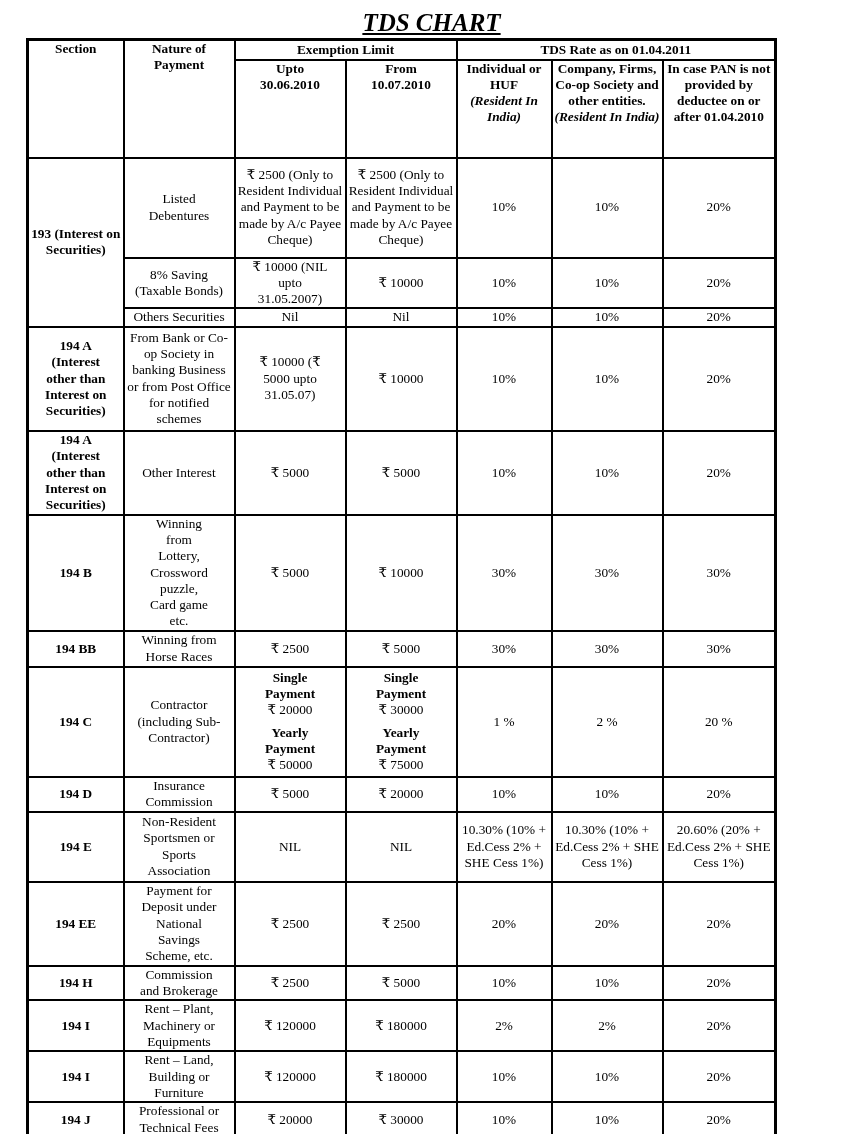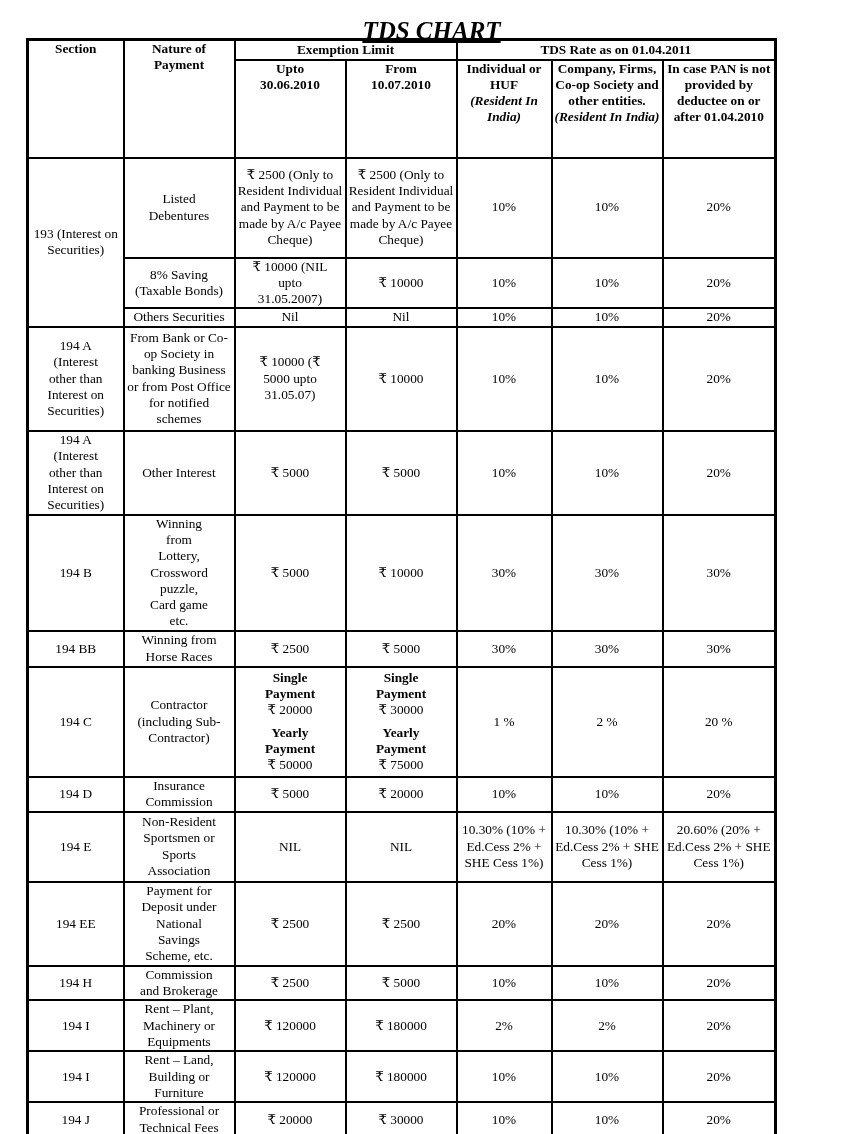--- a/index.html
+++ b/index.html
@@ -1,36 +1,36 @@
 <!DOCTYPE html>
 <html><head>
 <meta charset="utf-8">
 <style>
   html, body { margin: 0; padding: 0; background: #ffffff; }
   body { width: 863px; height: 1134px; position: relative; font-family: "Liberation Serif", "DejaVu Serif", serif; color: #000; }
   .title {
-    position: absolute; left: 0; top: 16px; width: 863px; text-align: center;
+    position: absolute; left: 0; top: 8px; width: 863px; text-align: center;
     font-size: 25px; font-weight: bold; font-style: italic; text-decoration: underline;
     line-height: 30px; padding-top: 0px;
   }
   table.tds {
     position: absolute; left: 26px; top: 38px;
     border-collapse: collapse; table-layout: fixed;
     width: 748px;
     border: 3px solid #000;
   }
   table.tds td, table.tds th {
     border: 2px solid #000;
     text-align: center; vertical-align: middle;
     font-size: 13.3px; line-height: 16.3px; padding: 0 1px;
     overflow: hidden;
   }
   table.tds th { font-weight: bold; vertical-align: top; }
   .thick-top td, .thick-top th { border-top-width: 3px; }
-  .sec { font-weight: normal; }
+  .sec { font-weight: bold; }
   .it { font-style: italic; }
   .b { font-weight: bold; }
   .blk { display: block; }
   .gap { display: block; height: 6px; }
 </style>
 </head>
 <body>
 
 <div class="title">TDS CHART</div>
 

